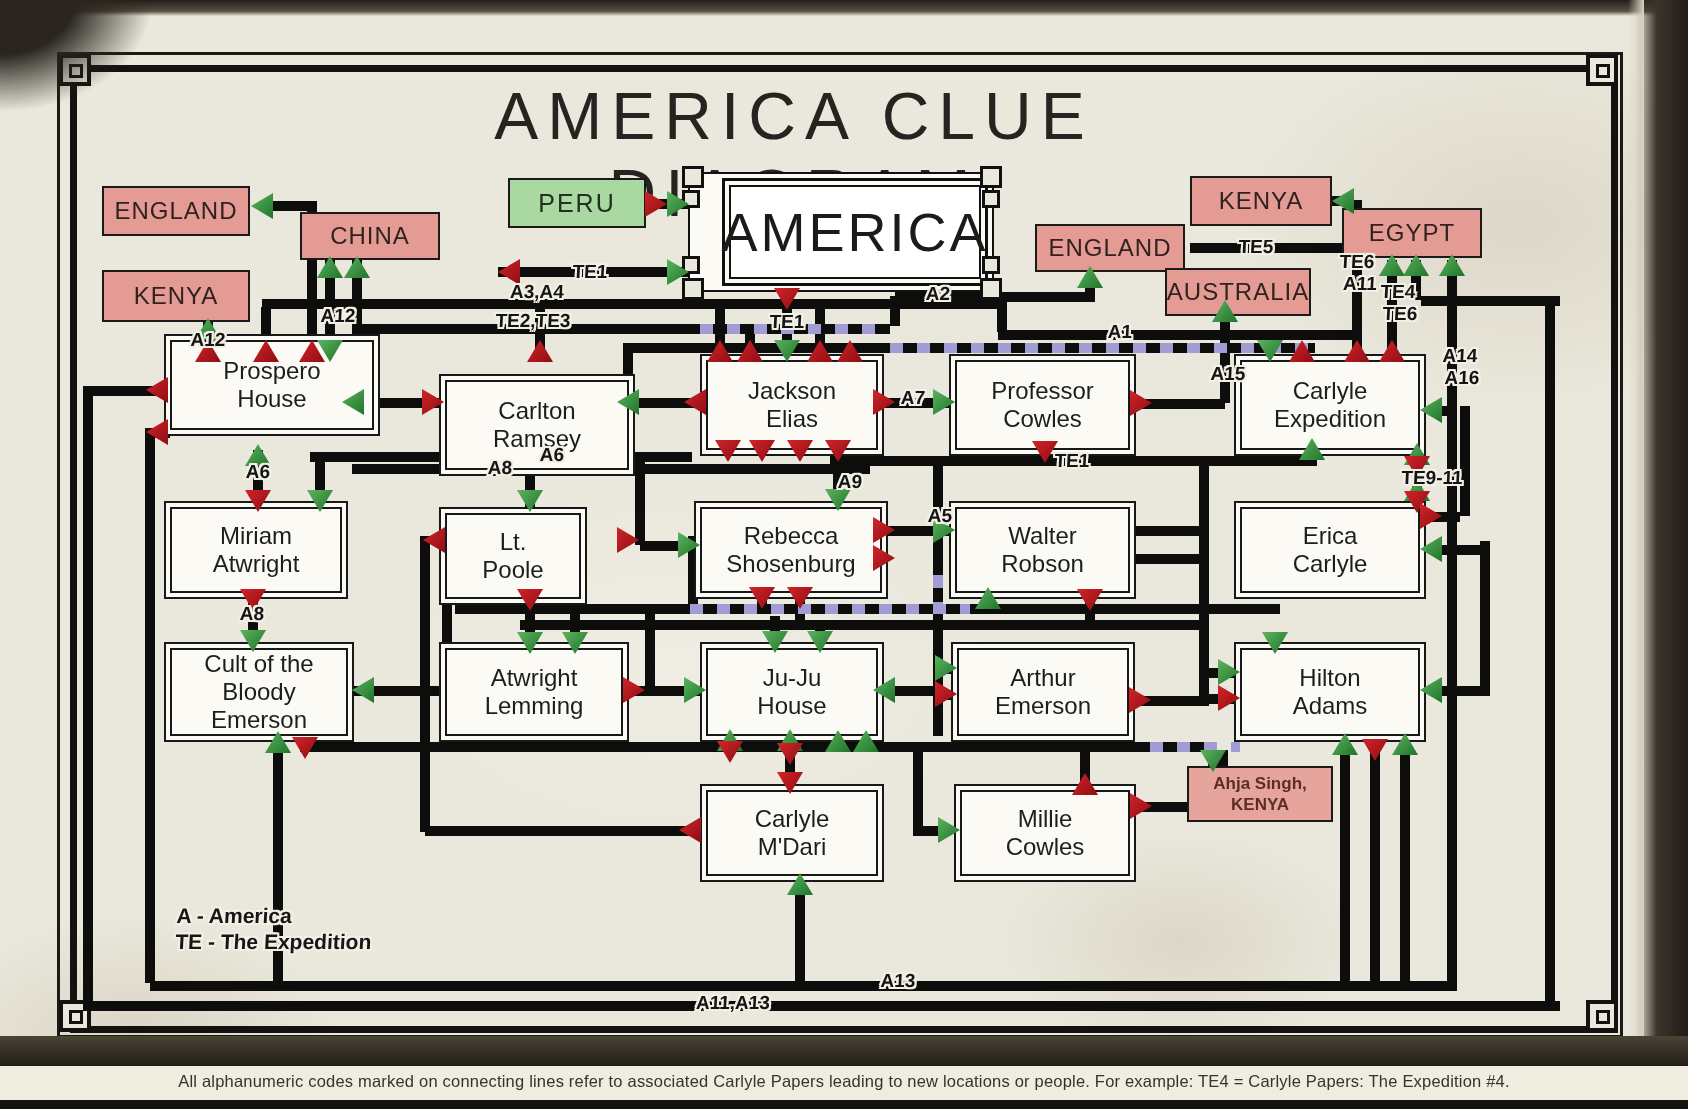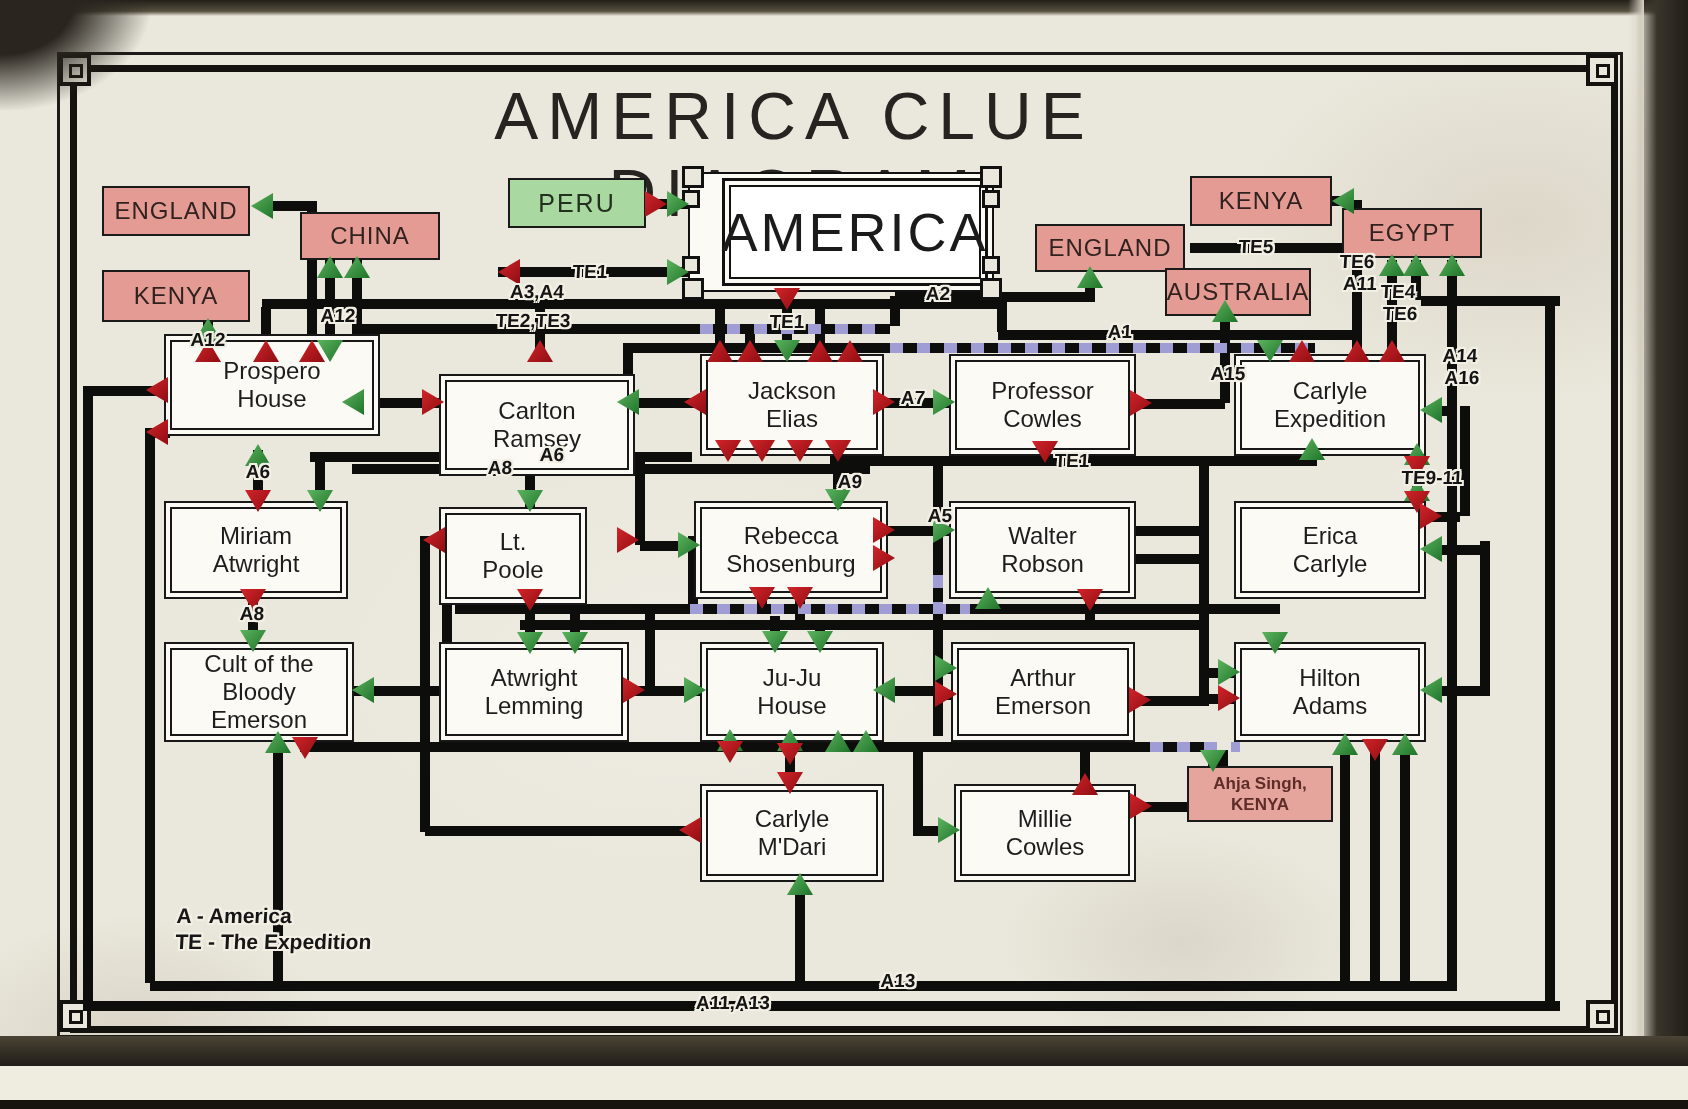--- a/index.html
+++ b/index.html
@@ -392,13 +392,14 @@
     <div>TE - The Expedition</div>
   </div>
 
   <div class="edge-top"></div>
   <div class="edge-topleft"></div>
   <div class="edge-right"></div>
   <div class="edge-rightpaper"></div>
   <div class="band-bottom"></div>
   <div class="footer-strip"></div>
   <div class="edge-bottom"></div>
+  <div class="footer">All alphanumeric codes marked on connecting lines refer to associated Carlyle Papers leading to new locations or people. For example: TE4 = Carlyle Papers: The Expedition #4.</div>
 </div>
 
 </body></html>

